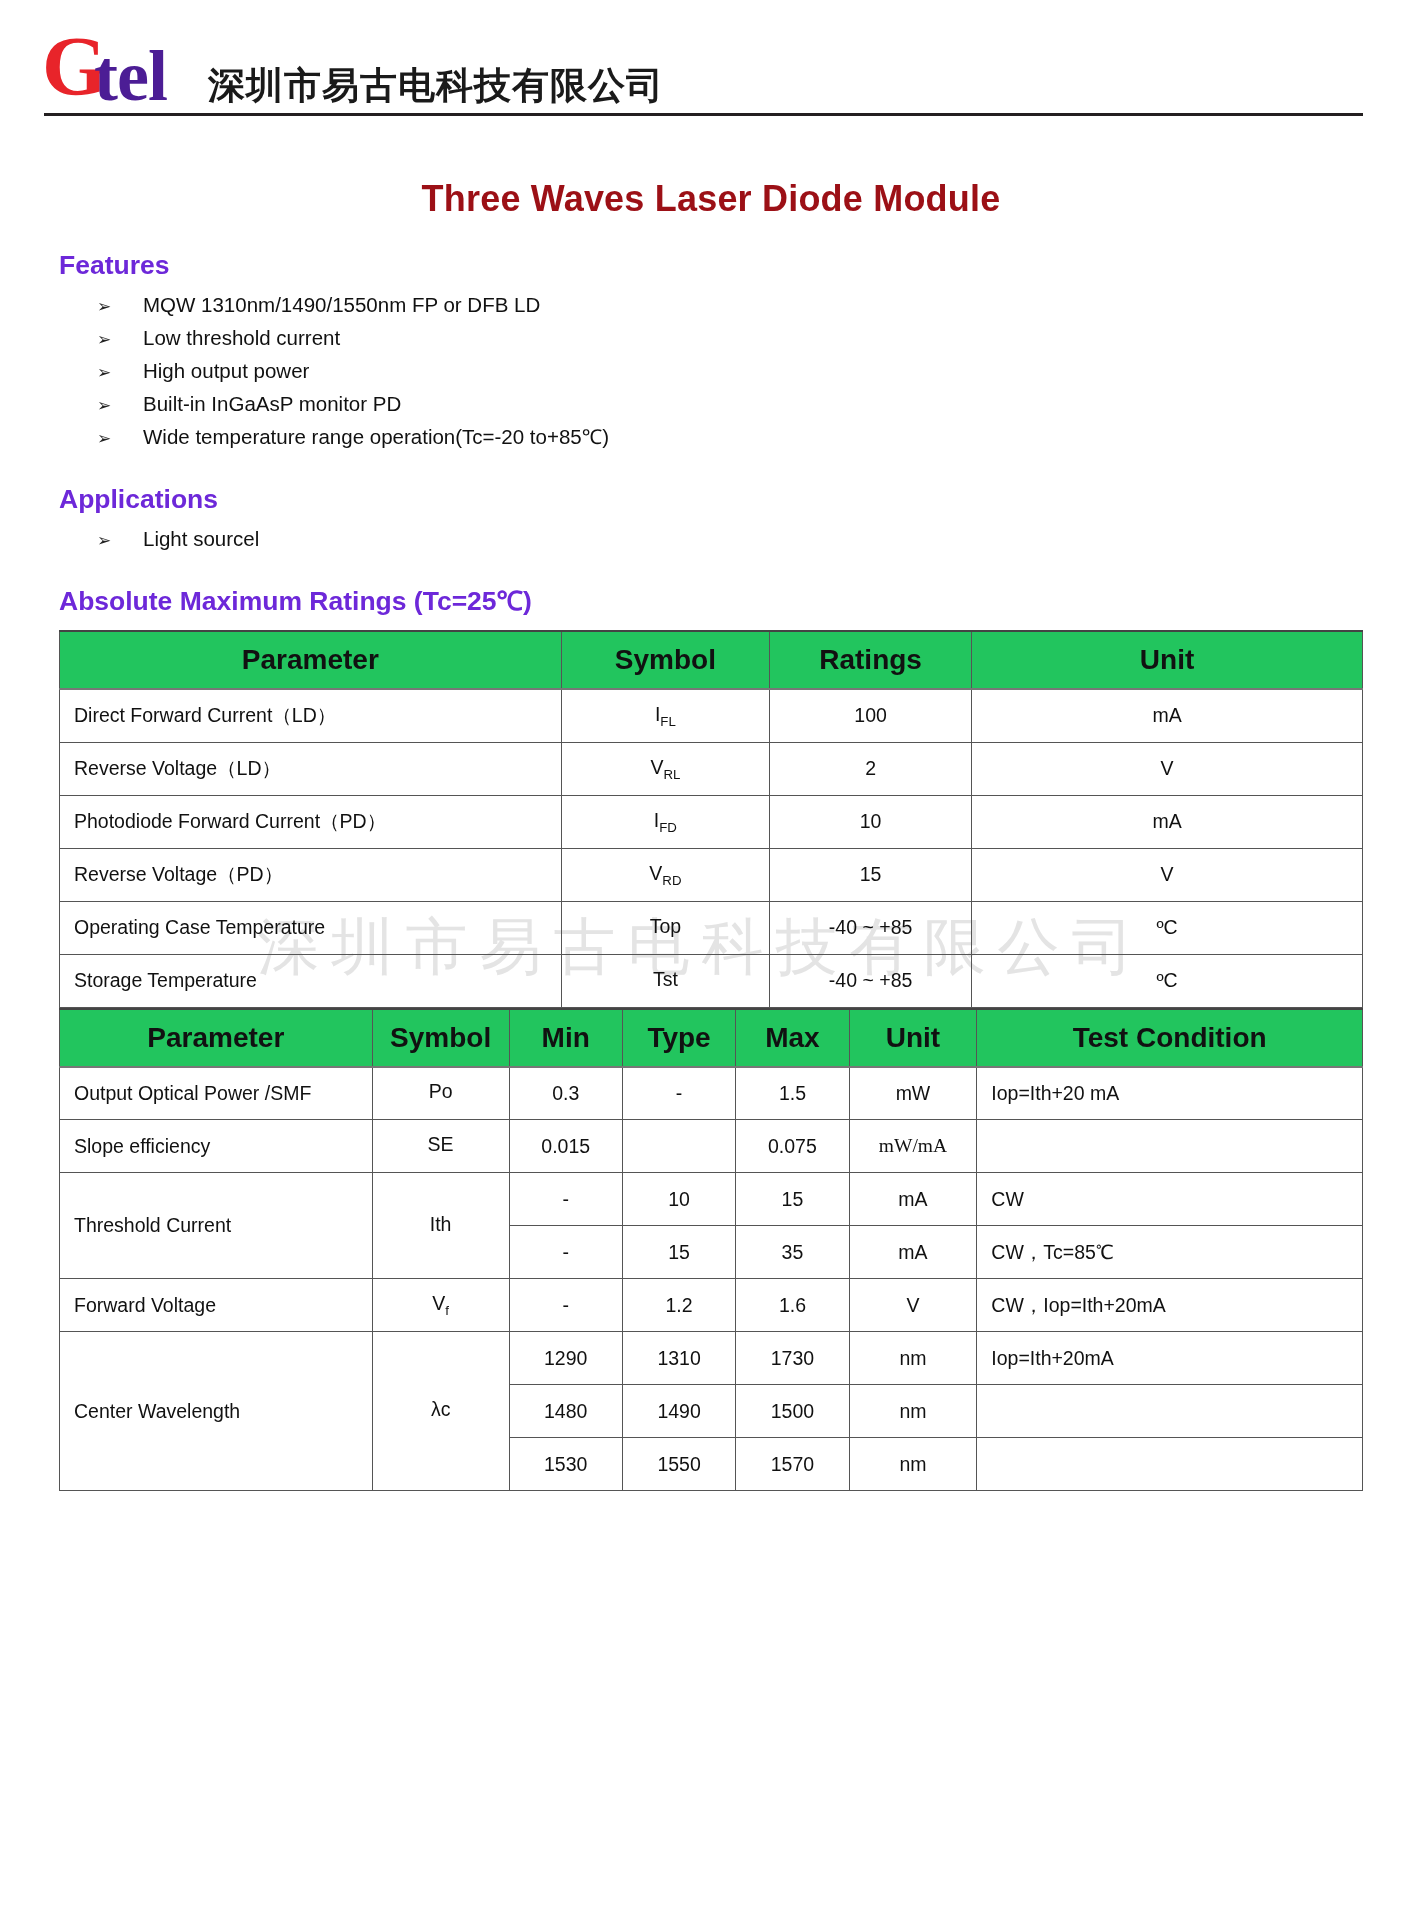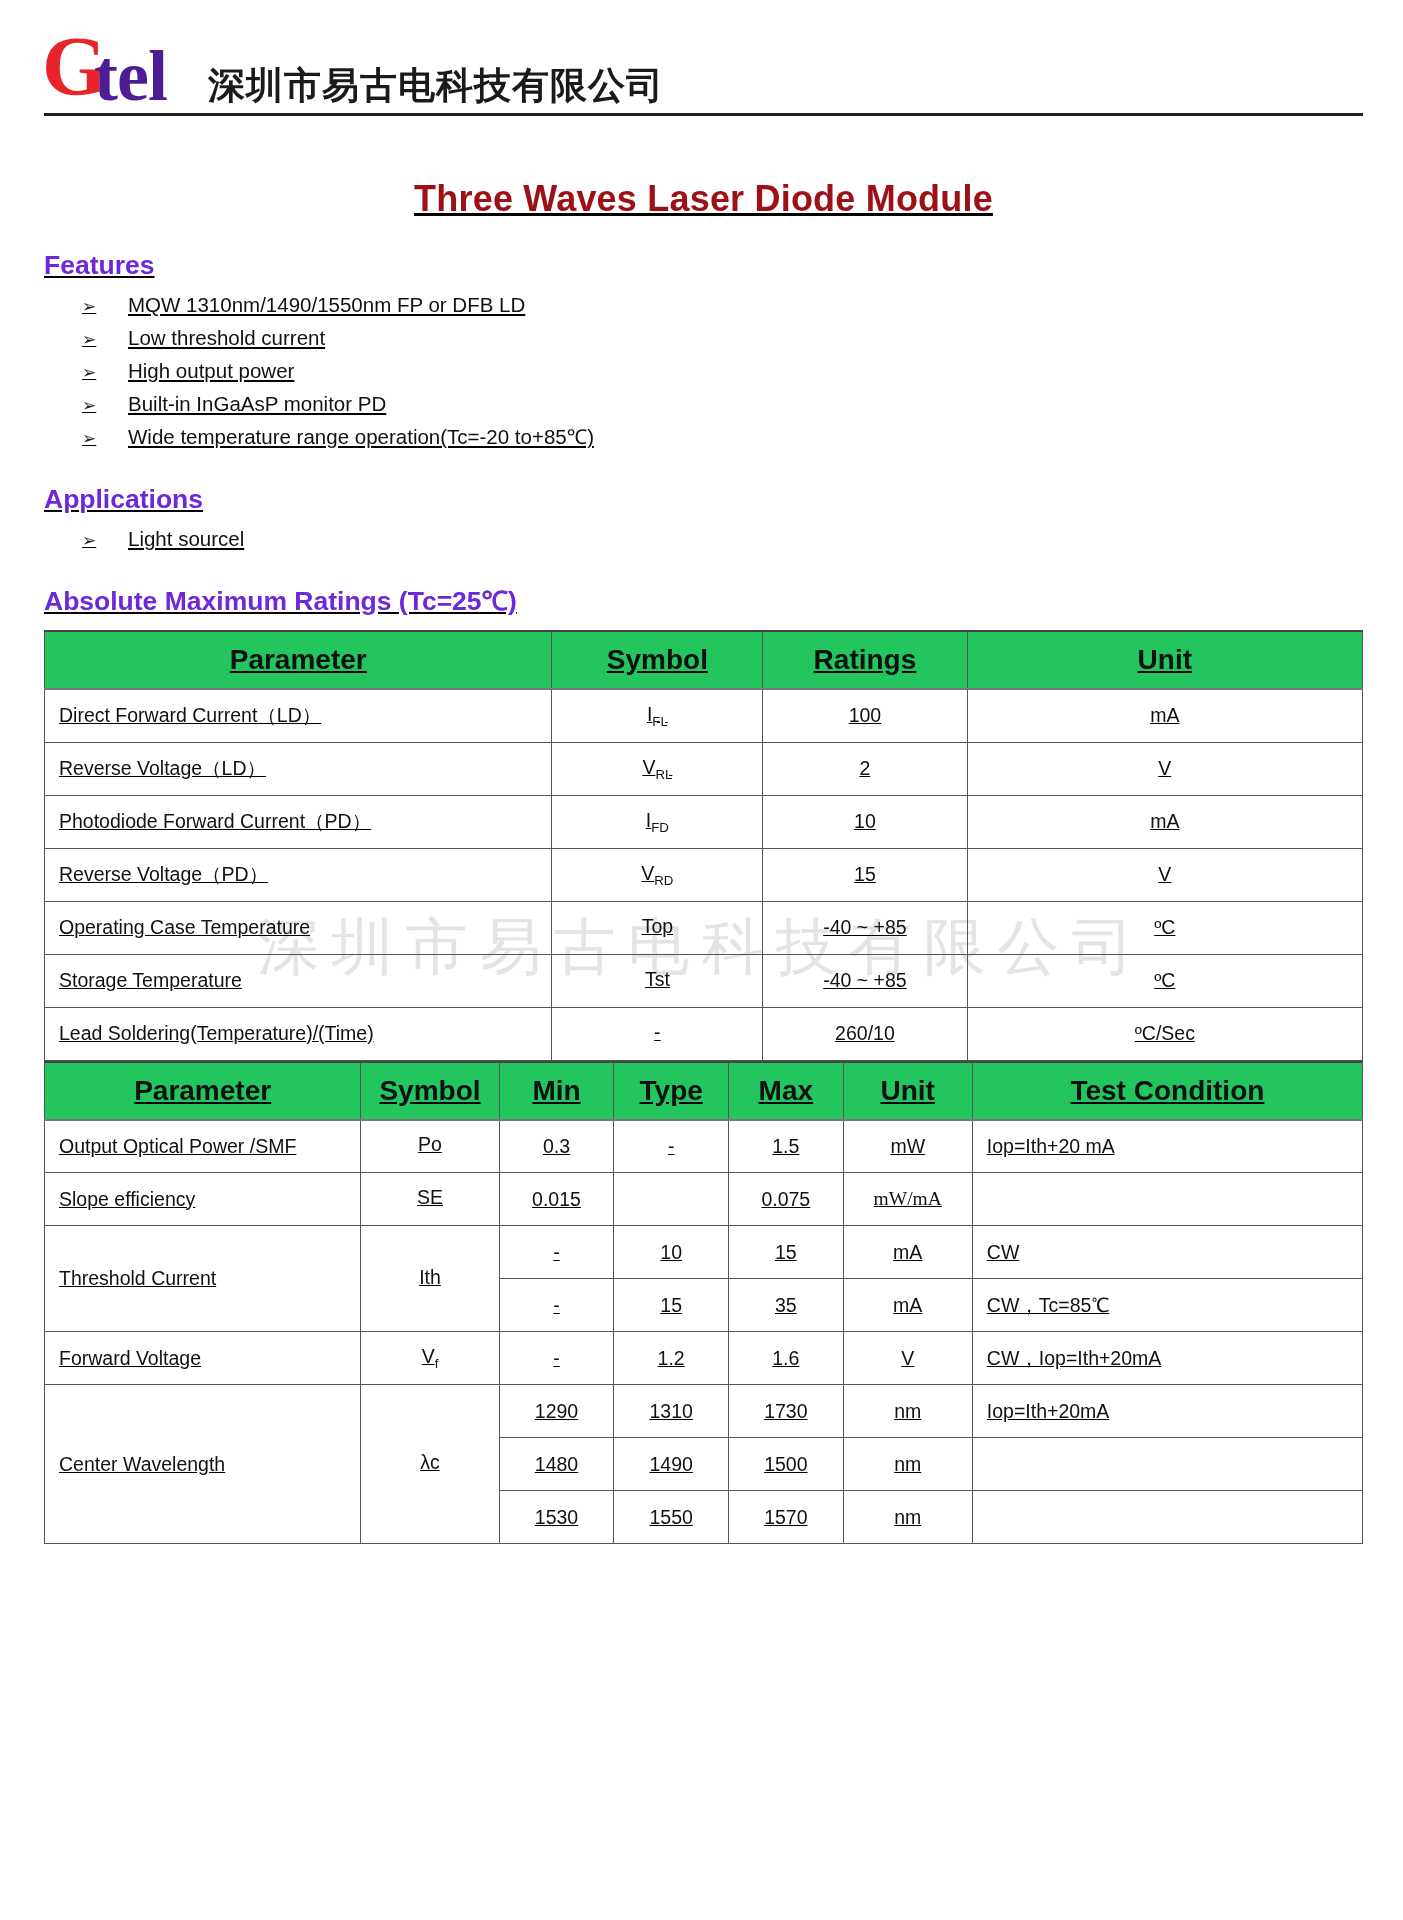--- a/index.html
+++ b/index.html
@@ -98,22 +98,21 @@
     color: #e4e4e4;
     z-index: 0;
     pointer-events: none;
     white-space: nowrap;
   }
 
   
   .content {
     position: relative;
     z-index: 2;
-    padding: 0 40px 0 44px;
-    text-decoration: underline;
+    padding: 0 40px 0 59px;
   }
   .doc-title {
     text-align: center;
     color: #9c1016;
     font-size: 36px;
     font-weight: 700;
     margin: 44px 0 0 0;
     letter-spacing: 0.2px;
   }
   .section-head {
@@ -294,26 +293,20 @@
         <td class="c"><span>Top</span><span class="sub"></span></td>
         <td class="c">-40 ~ +85</td>
         <td class="c">ºC</td>
       </tr>
       <tr>
         <td class="l">Storage Temperature</td>
         <td class="c"><span>Tst</span><span class="sub"></span></td>
         <td class="c">-40 ~ +85</td>
         <td class="c">ºC</td>
       </tr>
-      <tr>
-        <td class="l">Lead Soldering(Temperature)/(Time)</td>
-        <td class="c"><span>-</span><span class="sub"></span></td>
-        <td class="c">260/10</td>
-        <td class="c">ºC/Sec</td>
-      </tr>
     </tbody>
   </table>
 
   <table class="spec t2">
     <colgroup>
         <col class="c1">
         <col class="c2">
         <col class="c3">
         <col class="c4">
         <col class="c5">

